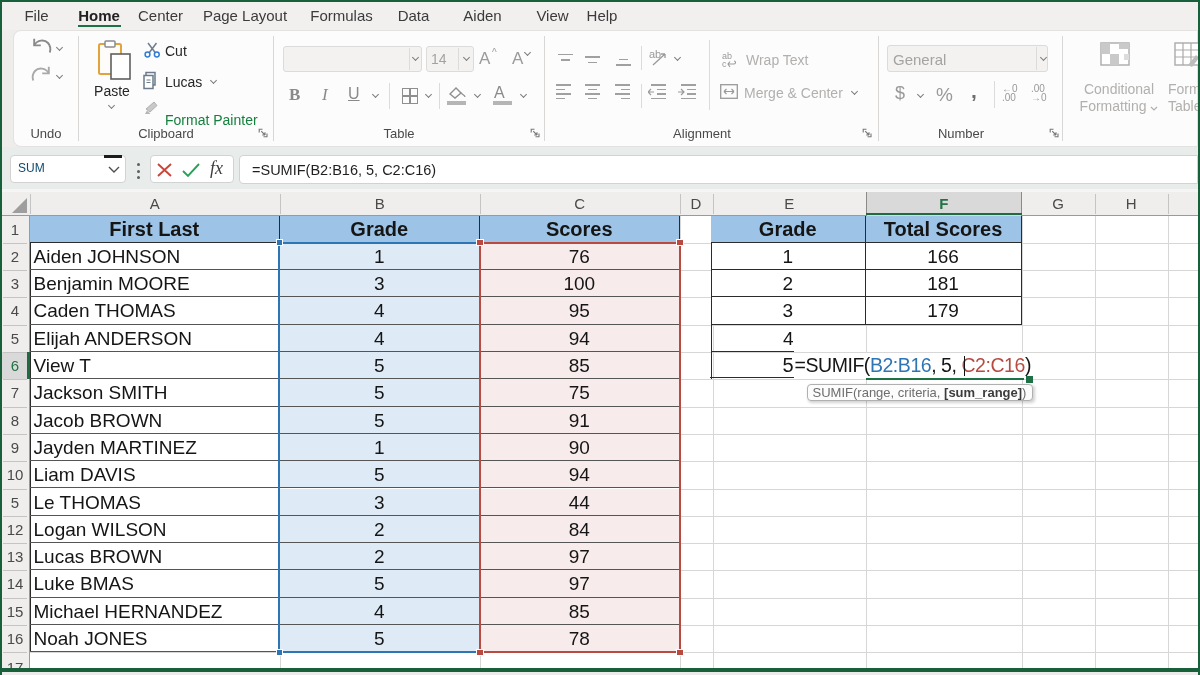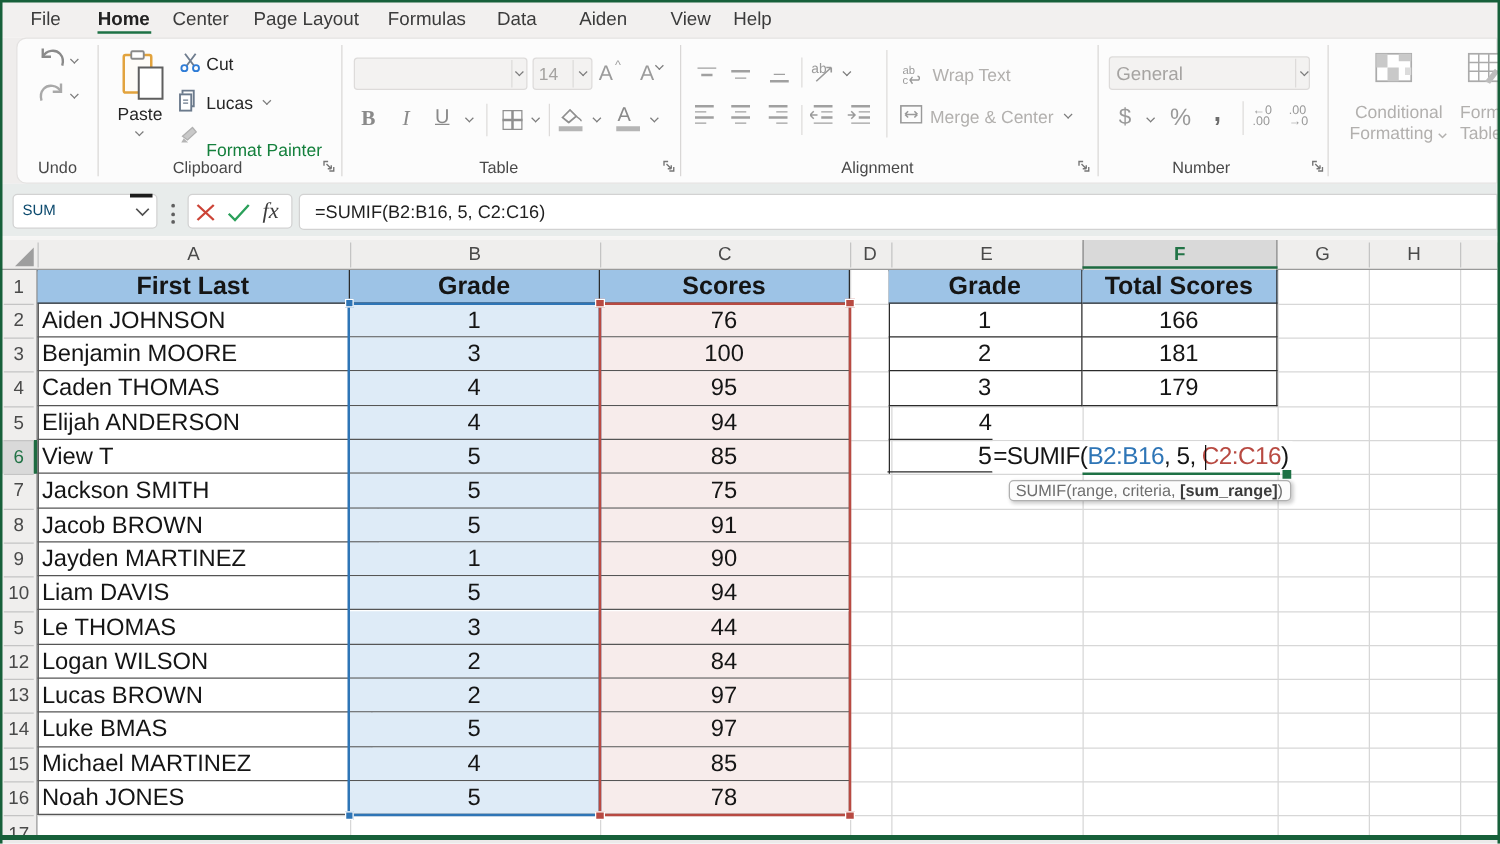--- a/index.html
+++ b/index.html
@@ -337,21 +337,21 @@
 <div class="cellC" style="left:480px;top:488.5px;width:199.5px;height:27.3px;background:#f7eceb;border-right:1px solid #555555;border-bottom:1px solid #555555">44</div>
 <div class="cellL" style="left:30px;top:515.8px;width:249.5px;height:27.3px;border-right:1px solid #555555;border-bottom:1px solid #555555">Logan WILSON</div>
 <div class="cellC" style="left:279.5px;top:515.8px;width:200.5px;height:27.3px;background:#deebf7;border-right:1px solid #555555;border-bottom:1px solid #555555">2</div>
 <div class="cellC" style="left:480px;top:515.8px;width:199.5px;height:27.3px;background:#f7eceb;border-right:1px solid #555555;border-bottom:1px solid #555555">84</div>
 <div class="cellL" style="left:30px;top:543.1px;width:249.5px;height:27.3px;border-right:1px solid #555555;border-bottom:1px solid #555555">Lucas BROWN</div>
 <div class="cellC" style="left:279.5px;top:543.1px;width:200.5px;height:27.3px;background:#deebf7;border-right:1px solid #555555;border-bottom:1px solid #555555">2</div>
 <div class="cellC" style="left:480px;top:543.1px;width:199.5px;height:27.3px;background:#f7eceb;border-right:1px solid #555555;border-bottom:1px solid #555555">97</div>
 <div class="cellL" style="left:30px;top:570.4000000000001px;width:268px;height:27.3px;border-right:1px solid #555555;border-bottom:1px solid #555555">Luke BMAS</div>
 <div class="cellC" style="left:279.5px;top:570.4000000000001px;width:200.5px;height:27.3px;background:#deebf7;border-right:1px solid #555555;border-bottom:1px solid #555555">5</div>
 <div class="cellC" style="left:480px;top:570.4000000000001px;width:199.5px;height:27.3px;background:#f7eceb;border-right:1px solid #555555;border-bottom:1px solid #555555">97</div>
-<div class="cellL" style="left:30px;top:597.7px;width:249.5px;height:27.3px;border-right:1px solid #555555;border-bottom:1px solid #555555">Michael MARTINEZ</div>
+<div class="cellL" style="left:30px;top:597.7px;width:249.5px;height:27.3px;border-right:1px solid #555555;border-bottom:1px solid #555555">Michael HERNANDEZ</div>
 <div class="cellC" style="left:279.5px;top:597.7px;width:200.5px;height:27.3px;background:#deebf7;border-right:1px solid #555555;border-bottom:1px solid #555555">4</div>
 <div class="cellC" style="left:480px;top:597.7px;width:199.5px;height:27.3px;background:#f7eceb;border-right:1px solid #555555;border-bottom:1px solid #555555">85</div>
 <div class="cellL" style="left:30px;top:625.0px;width:249.5px;height:27.3px;border-right:1px solid #555555;border-bottom:1px solid #555555">Noah JONES</div>
 <div class="cellC" style="left:279.5px;top:625.0px;width:200.5px;height:27.3px;background:#deebf7;border-right:1px solid #555555;border-bottom:1px solid #555555">5</div>
 <div class="cellC" style="left:480px;top:625.0px;width:199.5px;height:27.3px;background:#f7eceb;border-right:1px solid #555555;border-bottom:1px solid #555555">78</div>
 <div class="ab" style="left:278.3px;top:241.60000000000002px;width:202.9px;height:411.8999999999999px;border:2.4px solid #2e75b6"></div>
 <div class="ab" style="left:478.8px;top:241.60000000000002px;width:201.9px;height:411.8999999999999px;border:2.4px solid #b84a42"></div>
 <div class="ab" style="left:275.9px;top:239.20000000000002px;width:7.2px;height:7.2px;background:#2e75b6;border:1px solid #fff"></div>
 <div class="ab" style="left:275.9px;top:648.6999999999999px;width:7.2px;height:7.2px;background:#2e75b6;border:1px solid #fff"></div>
 <div class="ab" style="left:476.4px;top:239.20000000000002px;width:7.2px;height:7.2px;background:#b84a42;border:1px solid #fff"></div>

